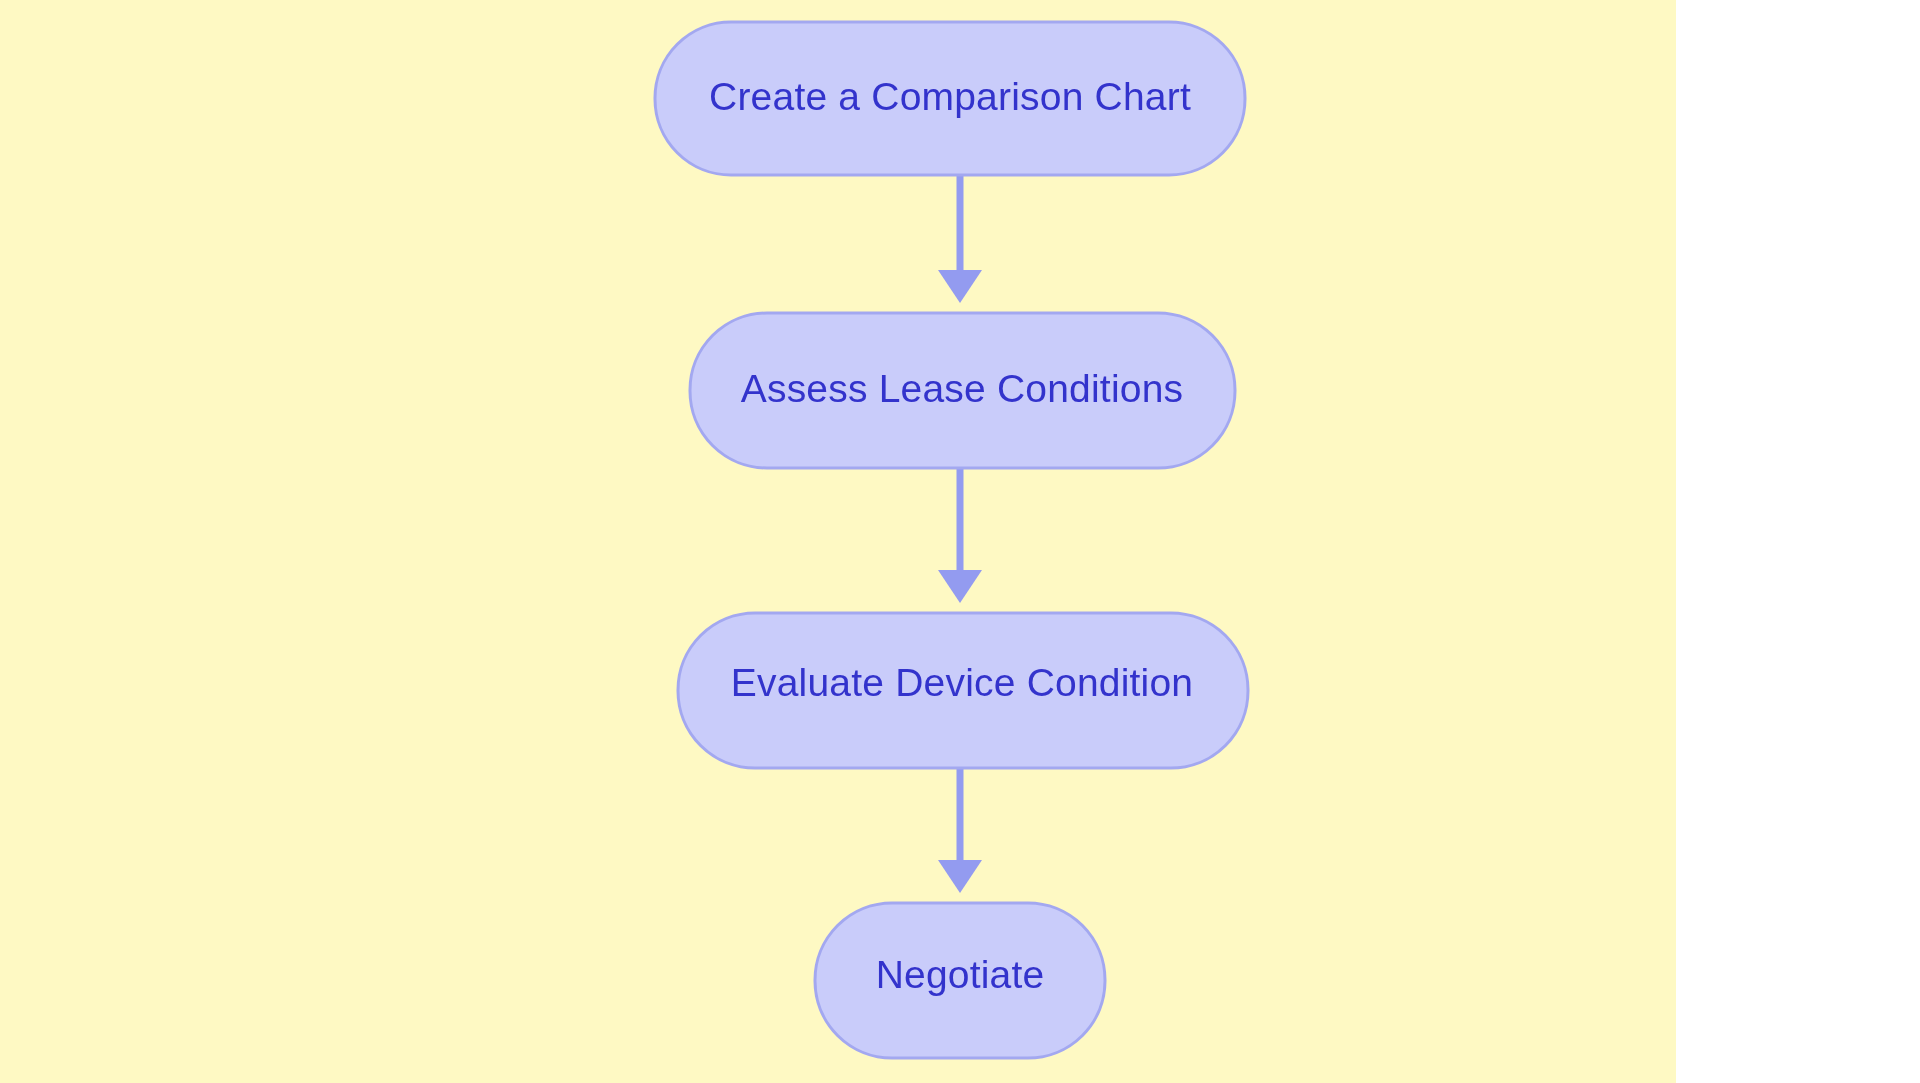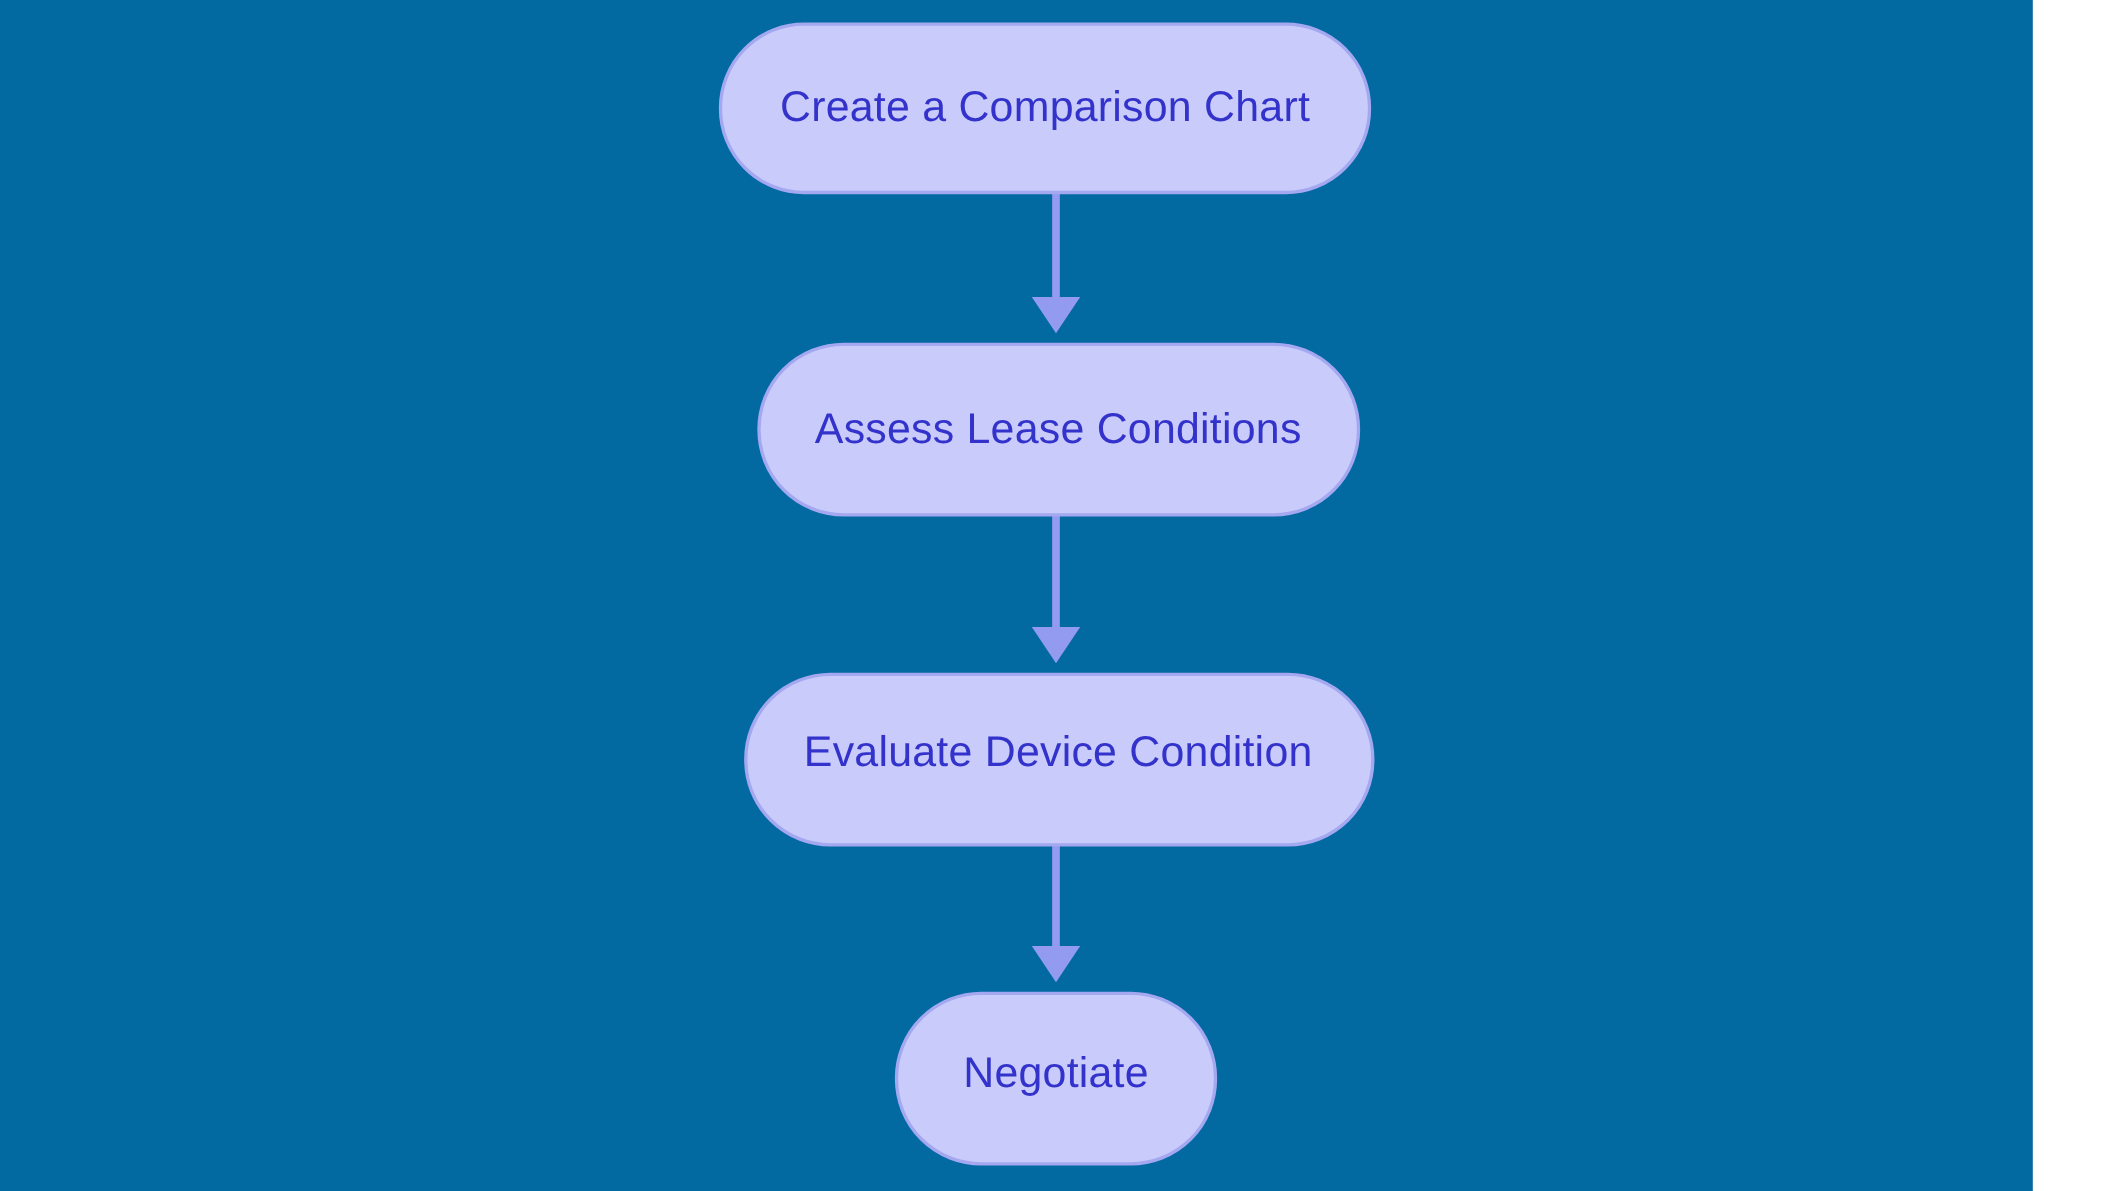--- a/index.html
+++ b/index.html
@@ -9,23 +9,23 @@
     background: #ffffff;
   }
   body {
     width: 1920px;
     height: 1083px;
     font-family: "Liberation Sans", sans-serif;
     overflow: hidden;
   }
   #flow-root {
     position: relative;
-    width: 1848px;
+    width: 1676px;
     height: 1083px;
-    background: #0369a1;
+    background: #fef9c3;
   }
   #flow-svg {
     position: absolute;
     left: 0;
     top: 0;
     width: 1920px;
     height: 1083px;
     display: block;
   }
   .node-label {

